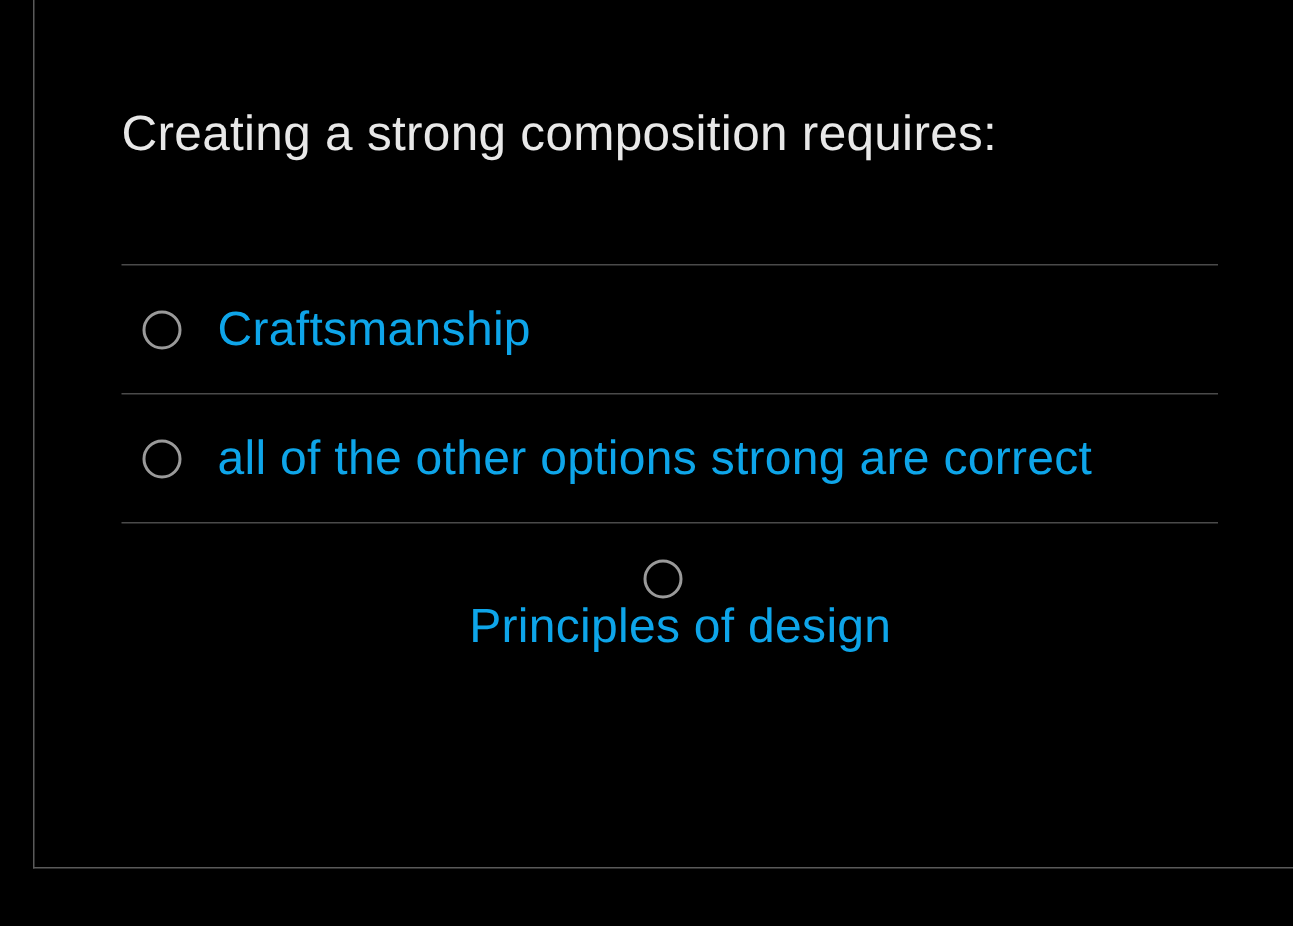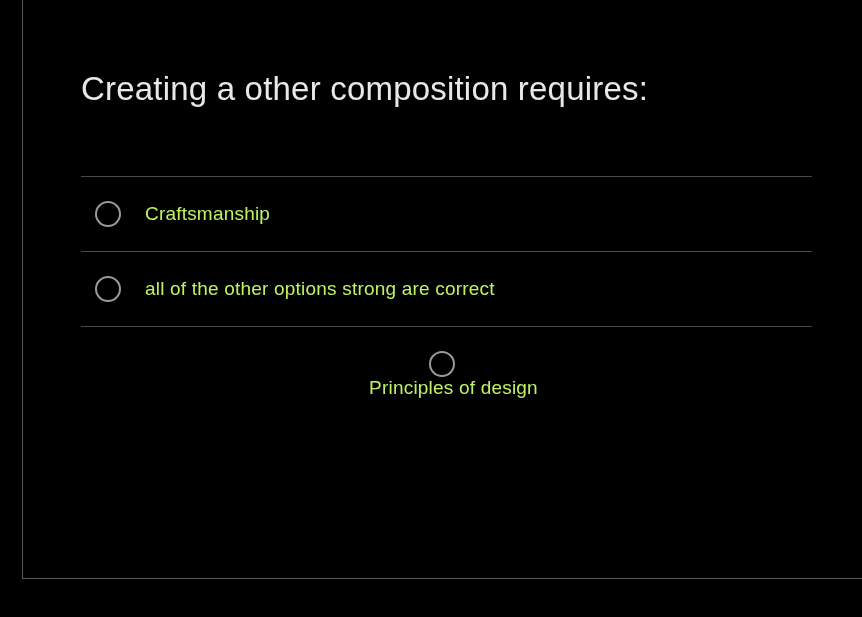--- a/index.html
+++ b/index.html
@@ -50,31 +50,31 @@
     }
     .radio-circle {
       width: 26px;
       height: 26px;
       border: 2.5px solid #9a9a9a;
       border-radius: 50%;
       flex-shrink: 0;
       margin-right: 24px;
     }
     .option-label {
-      font-size: 19px;
+      font-size: 32px;
       font-weight: 300;
-      color: #bef264;
+      color: #0ea5e9;
       letter-spacing: 0.2px;
     }
   </style>
 </head>
 <body>
 
 <div class="question-card">
-  <div class="question-text">Creating a other composition requires:</div>
+  <div class="question-text">Creating a strong composition requires:</div>
 
   <div class="options">
 
     <div class="option">
       <div class="radio-circle"></div>
       <div class="option-label">Craftsmanship</div>
     </div>
 
     <div class="option">
       <div class="radio-circle"></div>

